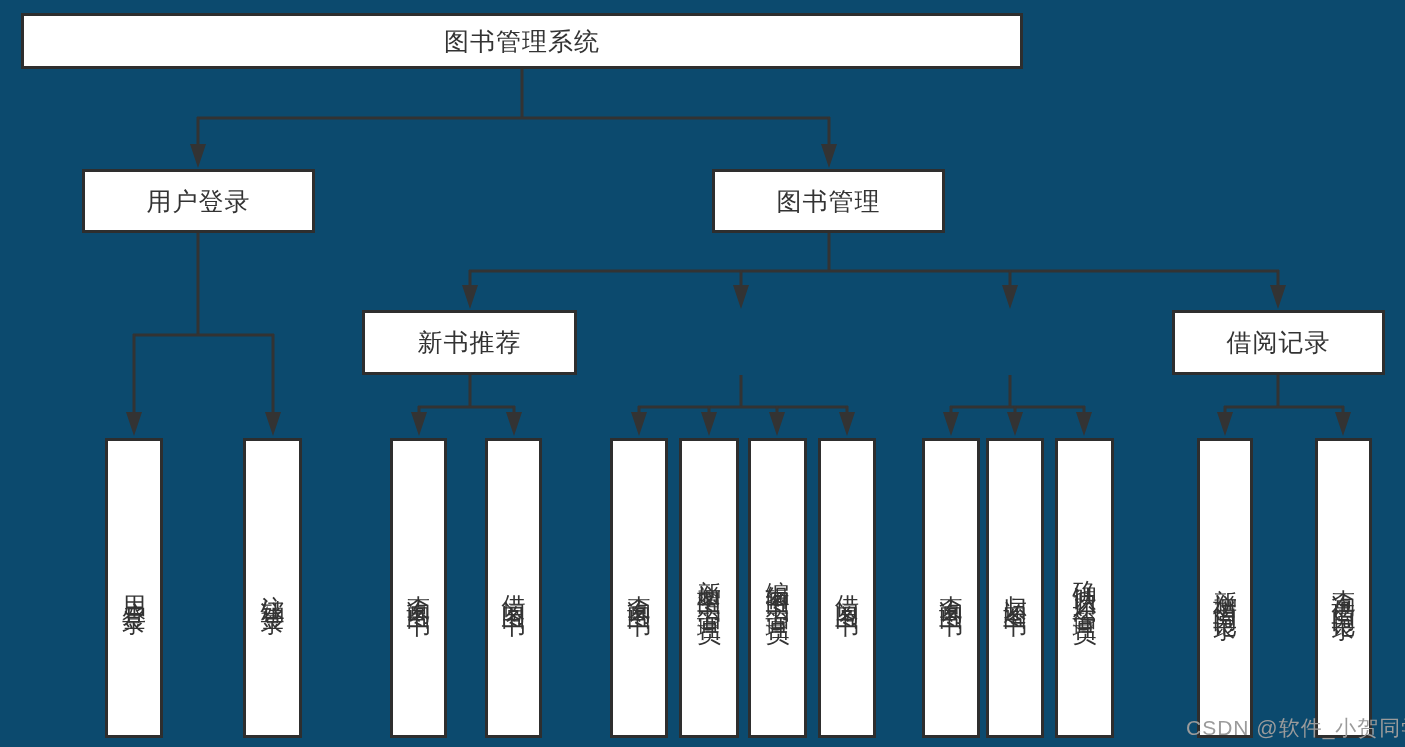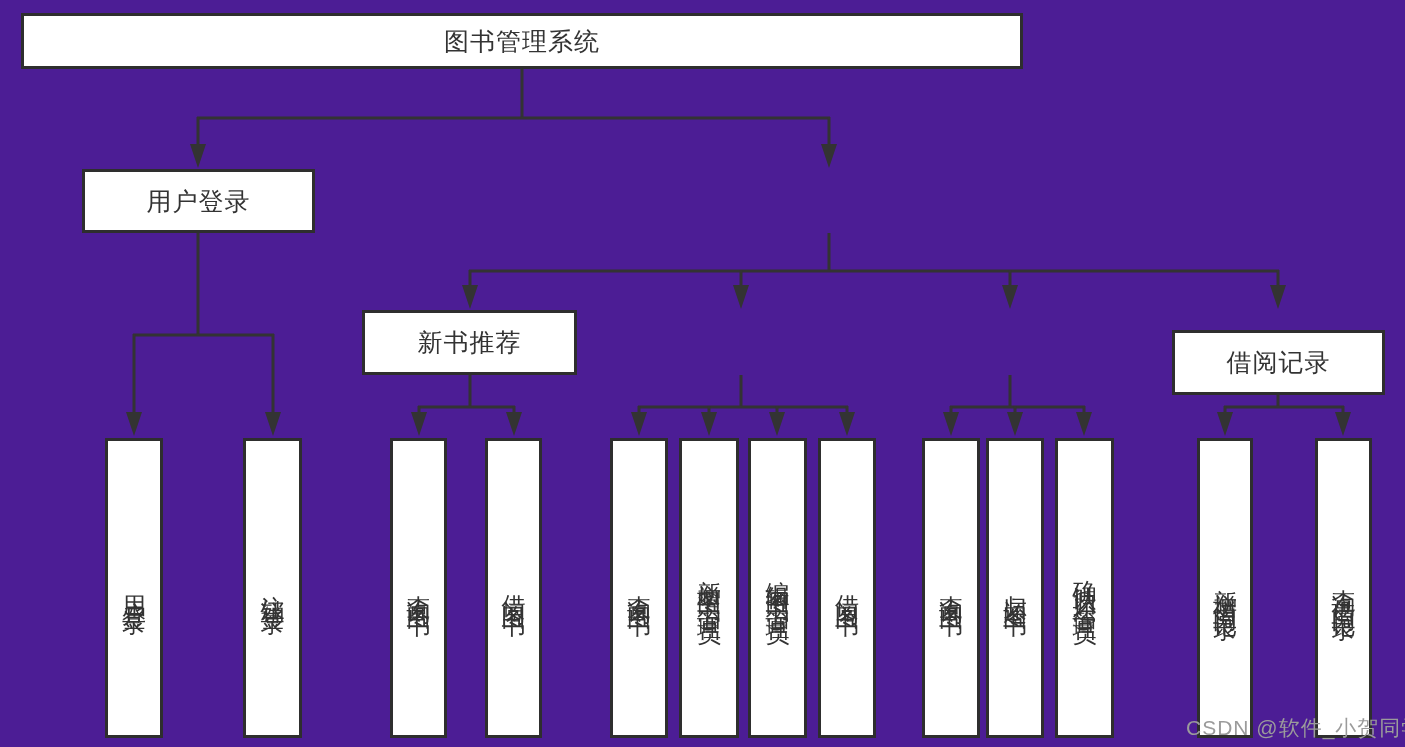--- a/index.html
+++ b/index.html
@@ -1,20 +1,20 @@
 <!DOCTYPE html>
 <html><head>
 <meta charset="utf-8">
 <style>
   html, body { margin: 0; padding: 0; background: #ffffff; }
   #canvas {
     position: relative;
     width: 1405px;
     height: 747px;
-    background: #4c1d95;
+    background: #0c4a6e;
     font-family: "Liberation Sans", "DejaVu Sans", sans-serif;
     overflow: hidden;
   }
   #connectors {
     position: absolute;
     left: 0; top: 0;
     width: 1405px; height: 747px;
     z-index: 0;
   }
   .node {
@@ -127,25 +127,28 @@
     </g>
   </svg>
 
   <div class="node h" style="left:21px; top:13px; width:1002px; height:56px;">
     <span>图书管理系统</span>
   </div>
 
   <div class="node h" style="left:82px; top:169px; width:233px; height:64px;">
     <span>用户登录</span>
   </div>
+  <div class="node h" style="left:712px; top:169px; width:233px; height:64px;">
+    <span>图书管理</span>
+  </div>
 
   <div class="node h" style="left:362px; top:310px; width:215px; height:65px;">
     <span>新书推荐</span>
   </div>
-  <div class="node h" style="left:1172px; top:310px; width:213px; height:65px;margin-top:20px;">
+  <div class="node h" style="left:1172px; top:310px; width:213px; height:65px;">
     <span>借阅记录</span>
   </div>
 
   <div class="node v" style="left:105px; top:438px; width:58px; height:300px;">
     <span class="vtext">用户登录</span>
   </div>
   <div class="node v" style="left:243px; top:438px; width:59px; height:300px;">
     <span class="vtext">注销登录</span>
   </div>
 

